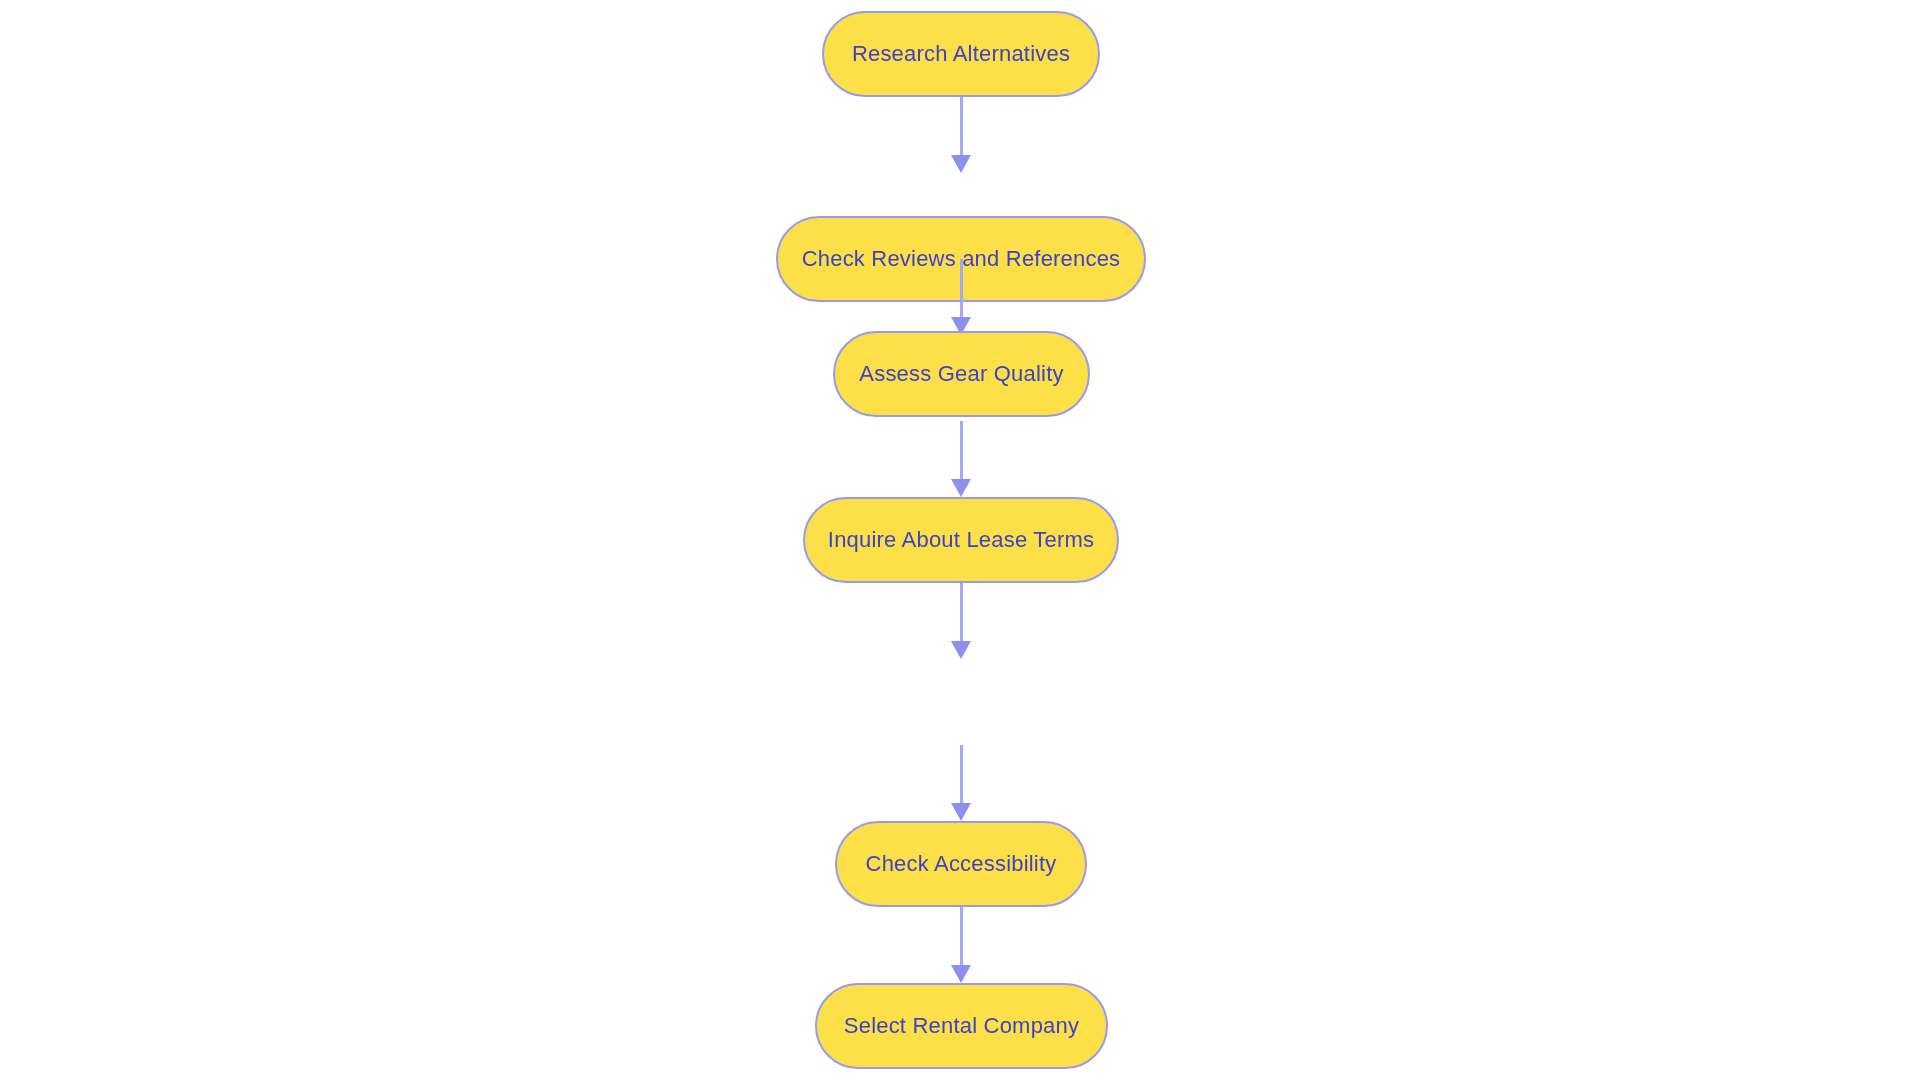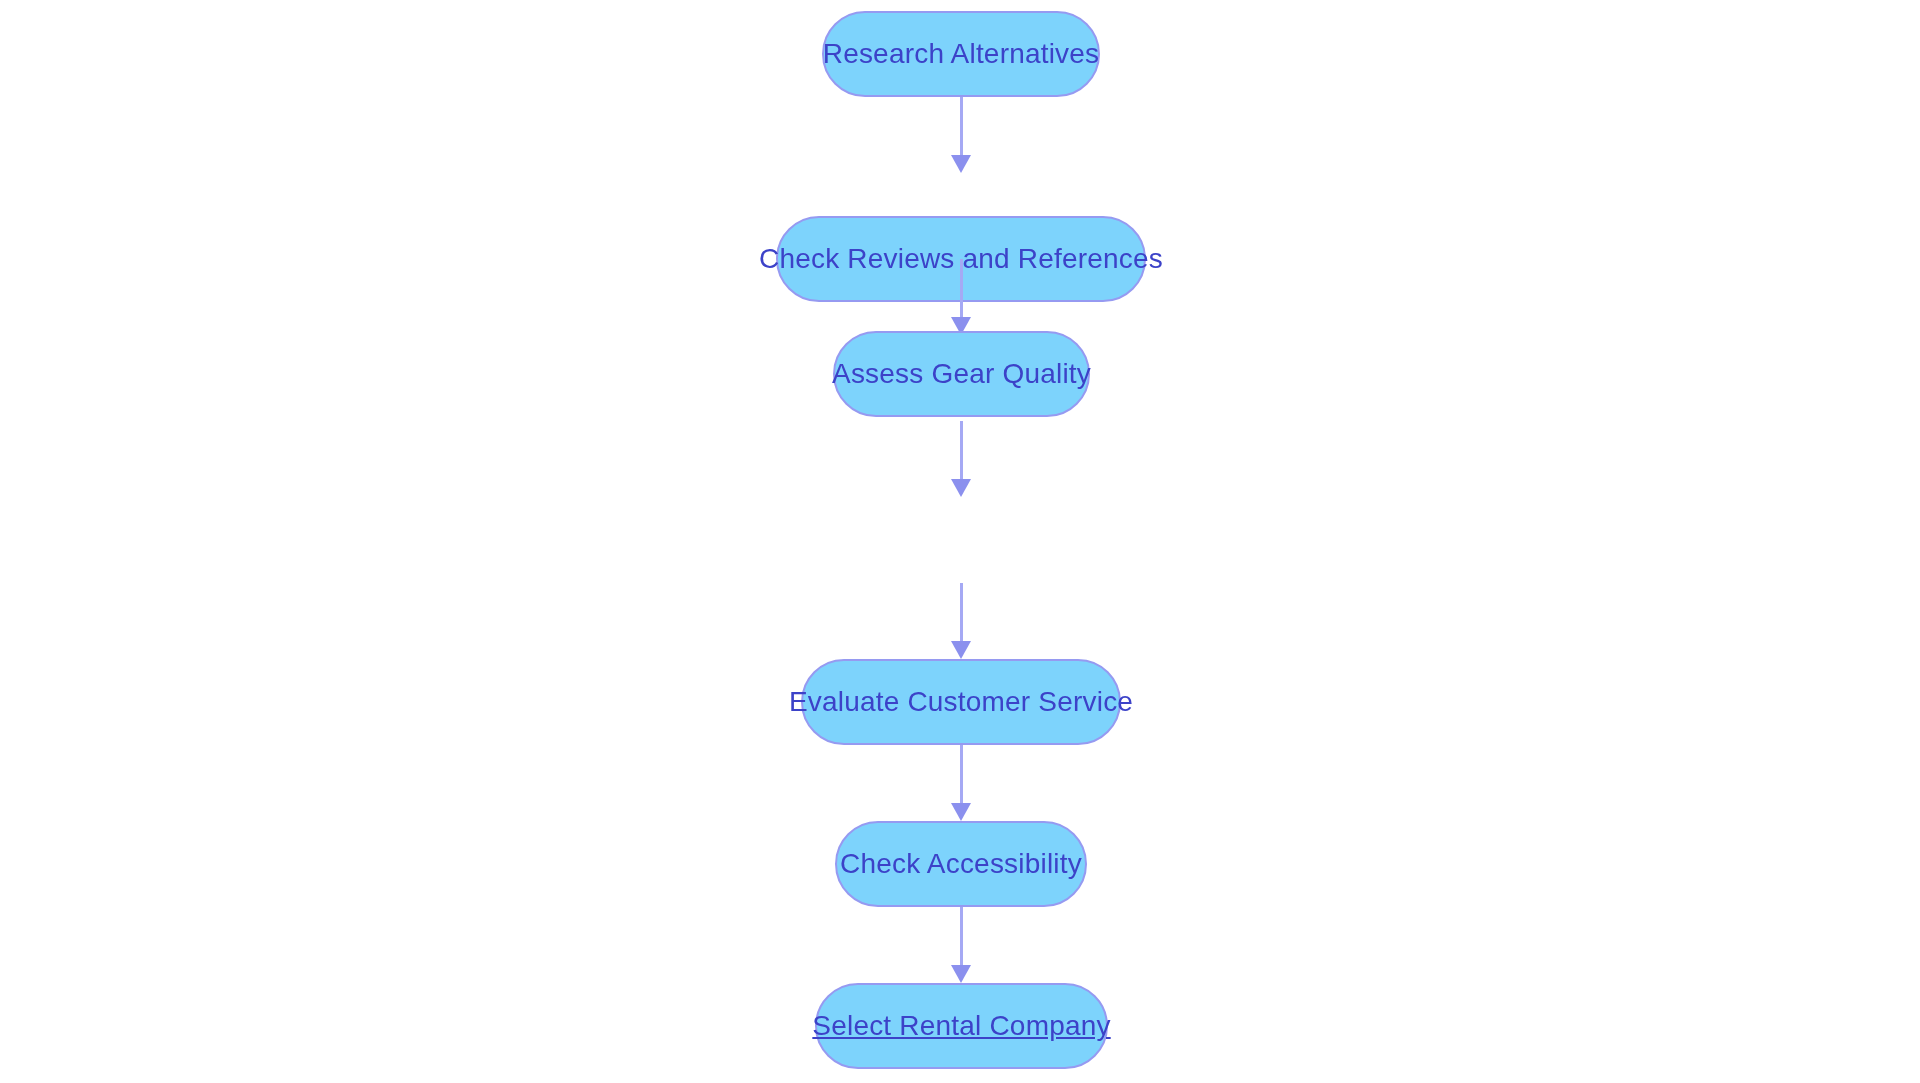--- a/index.html
+++ b/index.html
@@ -12,40 +12,40 @@
     position: relative;
     width: 1920px;
     height: 1083px;
     background: #ffffff;
     overflow: hidden;
   }
   .node {
     position: absolute;
     height: 86px;
     box-sizing: border-box;
-    background: #7dd3fc;
+    background: #fde047;
     border: 2px solid #969af1;
     border-radius: 43px;
     display: flex;
     align-items: center;
     justify-content: center;
     color: #3c42c8;
-    font-size: 28px;
+    font-size: 22px;
     font-weight: 400;
     letter-spacing: 0.2px;
     white-space: nowrap;
   }
   
   .n1 { left: 822px; top: 11px;  width: 278px; }
   .n2 { left: 776px; top: 173px; width: 370px; margin-top: 43px; }
   .n3 { left: 833px; top: 331px; width: 257px; }
   .n4 { left: 803px; top: 497px; width: 316px; }
   .n5 { left: 801px; top: 659px; width: 320px; }
   .n6 { left: 835px; top: 821px; width: 252px; }
-  .n7 { left: 815px; top: 983px; width: 293px; text-decoration: underline; }
+  .n7 { left: 815px; top: 983px; width: 293px; }
 
   .edge {
     position: absolute;
     left: 951px;
     width: 20px;
     height: 76px;
   }
   .edge .line {
     position: absolute;
     left: 8.5px;
@@ -96,29 +96,29 @@
 
   <div class="node n3">
     <span>Assess Gear Quality</span>
   </div>
 
   <div class="edge e3">
     <div class="line"></div>
     <div class="head"></div>
   </div>
 
+  <div class="node n4">
+    <span>Inquire About Lease Terms</span>
+  </div>
 
   <div class="edge e4">
     <div class="line"></div>
     <div class="head"></div>
   </div>
 
-  <div class="node n5">
-    <span>Evaluate Customer Service</span>
-  </div>
 
   <div class="edge e5">
     <div class="line"></div>
     <div class="head"></div>
   </div>
 
   <div class="node n6">
     <span>Check Accessibility</span>
   </div>
 

